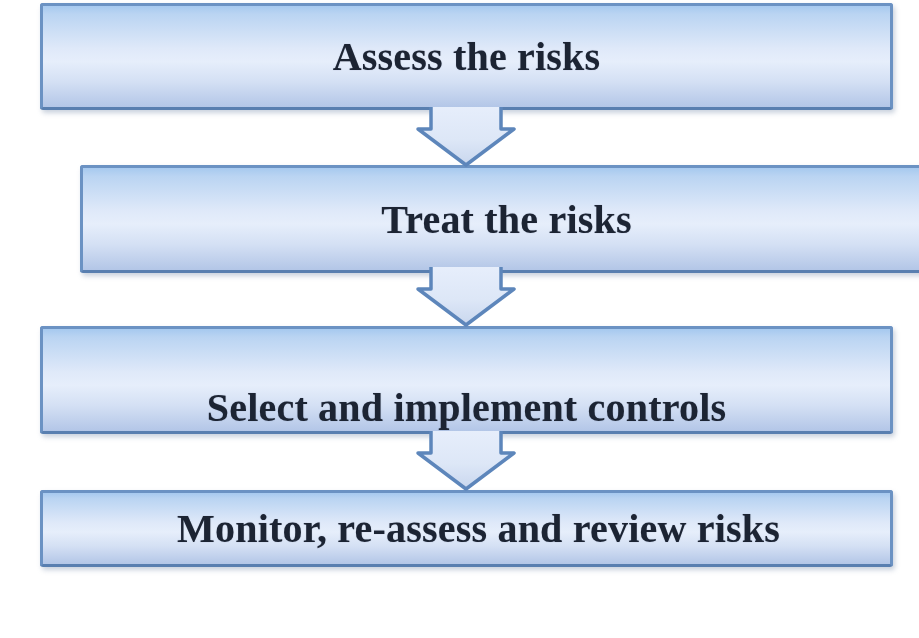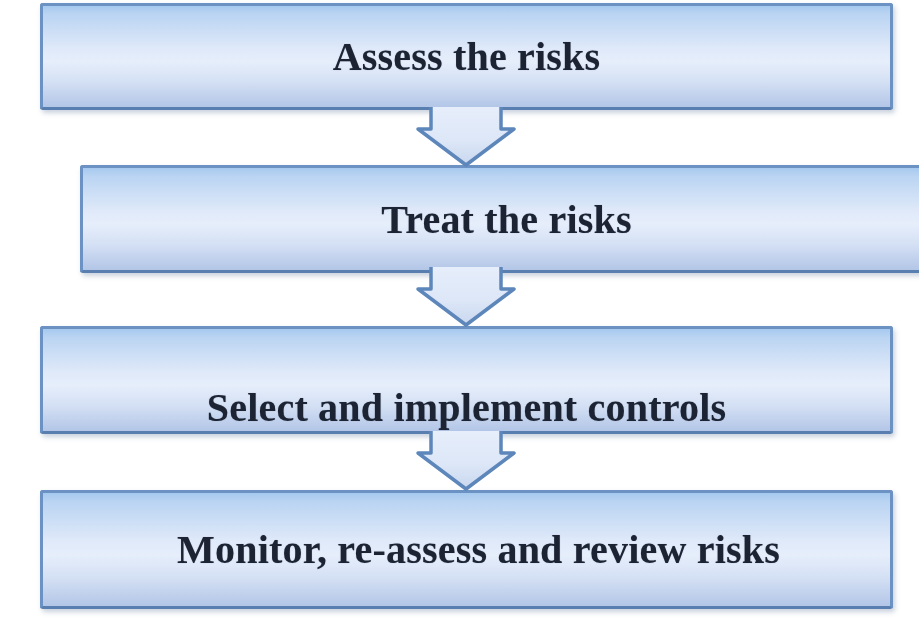--- a/index.html
+++ b/index.html
@@ -32,21 +32,21 @@
       #b3c6e7 100%);
     box-shadow: 2px 3px 5px rgba(120, 140, 170, 0.40);
     display: flex;
     align-items: center;
     justify-content: center;
     z-index: 1;
   }
   .box-1 { top: 3px;   height: 107px; }
   .box-2 { top: 165px; height: 108px; margin-left: 40px; }
   .box-3 { top: 326px; height: 108px; align-items: flex-end; }
-  .box-4 { top: 490px; height: 119px; padding-left: 24px; }
+  .box-4 { top: 490px; height: 77px; padding-left: 24px; }
 
   .flow-label {
     color: #1c2433;
     font-size: 40px;
     font-weight: 700;
     letter-spacing: 0.2px;
     white-space: nowrap;
     text-align: center;
     text-shadow: 0 0 1px rgba(40, 55, 90, 0.35);
   }

